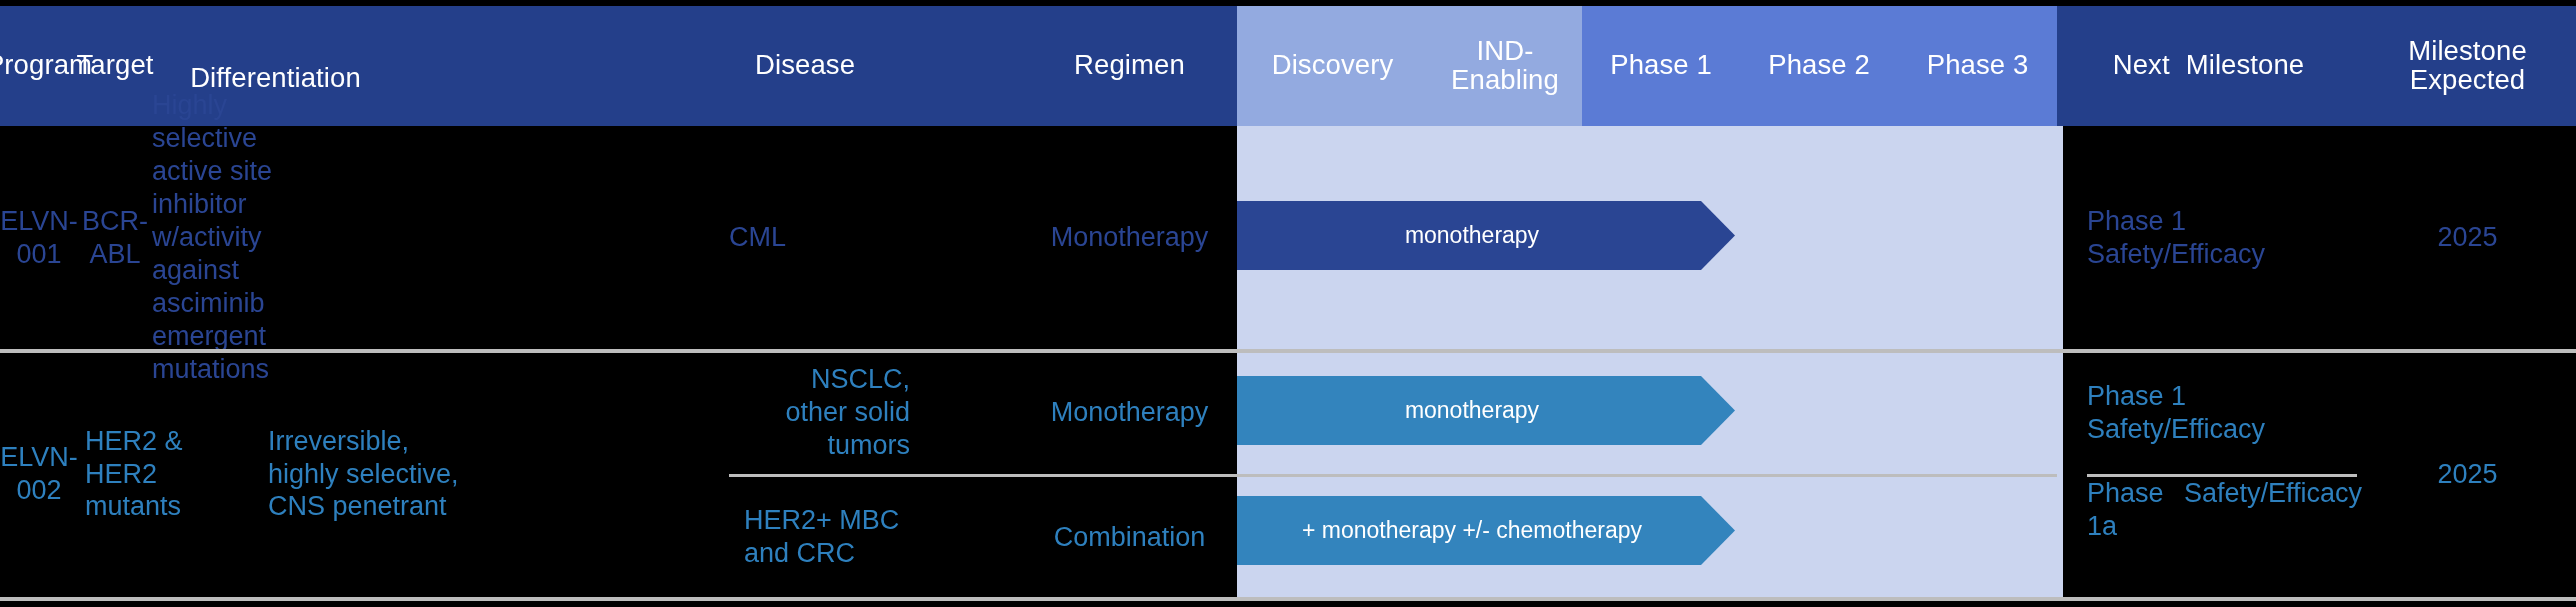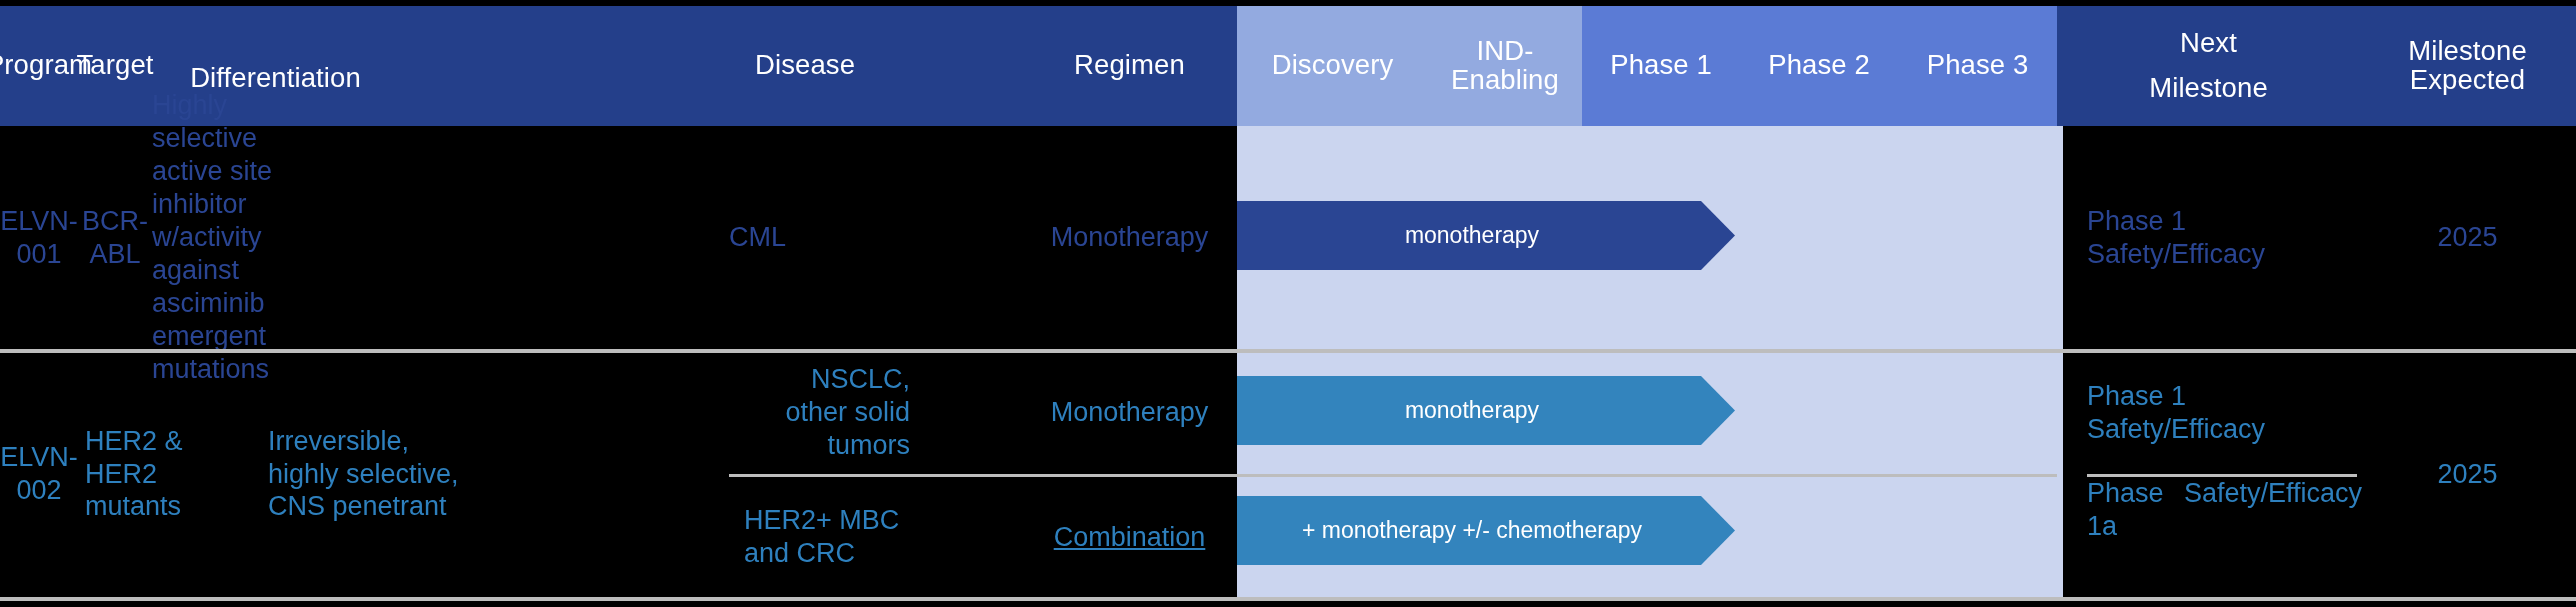--- a/index.html
+++ b/index.html
@@ -127,21 +127,21 @@
 
   <div class="hcell" style="left:1428px; top:5.6px; width:154px; height:120px; flex-direction:column;">
     <span>IND-</span>
     <span>Enabling</span>
   </div>
   <div class="hcell" style="left:1237px; top:5.6px; width:191px; height:120px;">Discovery</div>
   <div class="hcell" style="left:1582px; top:5.6px; width:158px; height:120px;">Phase 1</div>
   <div class="hcell" style="left:1740px; top:5.6px; width:158px; height:120px;">Phase 2</div>
   <div class="hcell" style="left:1898px; top:5.6px; width:159px; height:120px;">Phase 3</div>
 
-  <div class="hcell" style="left:2062px; top:5.6px; width:293px; height:120px; flex-direction:column;gap:16px;">
+  <div class="hcell" style="left:2062px; top:5.6px; width:293px; height:120px; flex-direction:row;gap:16px;">
     <span>Next</span>
     <span>Milestone</span>
   </div>
   <div class="hcell" style="left:2359px; top:5.6px; width:217px; height:120px; flex-direction:column;">
     <span>Milestone</span>
     <span>Expected</span>
   </div>
 
   <div class="track-bg" style="top:126px; height:471px;"></div>
 
@@ -172,21 +172,21 @@
   <div class="arrow arrow-blue" style="left:1237px; top:376px; width:498px; height:69px;">monotherapy</div>
   <div class="cell left blue-text" style="left:2087px; top:352px; width:275px; height:121px; flex-direction:column; align-items:flex-start; justify-content:center;">
     <span>Phase 1</span>
     <span>Safety/Efficacy</span>
   </div>
 
   <div class="row-divider" style="left:729px; top:474px; width:1328px; height:2.8px;"></div>
   <div class="row-divider" style="left:2087px; top:474px; width:270px; height:2.8px;"></div>
 
   <div class="cell left blue-text" style="left:744px; top:477px; width:198px; height:120px;">HER2+ MBC and CRC</div>
-  <div class="cell center blue-text" style="left:1027px; top:477px; width:205px; height:120px;text-decoration:underline;">Combination</div>
+  <div class="cell center blue-text" style="left:1027px; top:477px; width:205px; height:120px;">Combination</div>
   <div class="arrow arrow-blue" style="left:1237px; top:496px; width:498px; height:69px;">+ monotherapy +/- chemotherapy</div>
   <div class="cell left blue-text" style="left:2087px; top:477px; width:275px; height:120px; flex-direction:row; align-items:flex-start; justify-content:center;">
     <span>Phase 1a</span>
     <span>Safety/Efficacy</span>
   </div>
 
   <div class="cell center blue-text" style="left:2359px; top:352px; width:217px; height:244px;">2025</div>
 
   <div class="row-divider" style="left:0px; top:597px; width:2576px;"></div>
 

